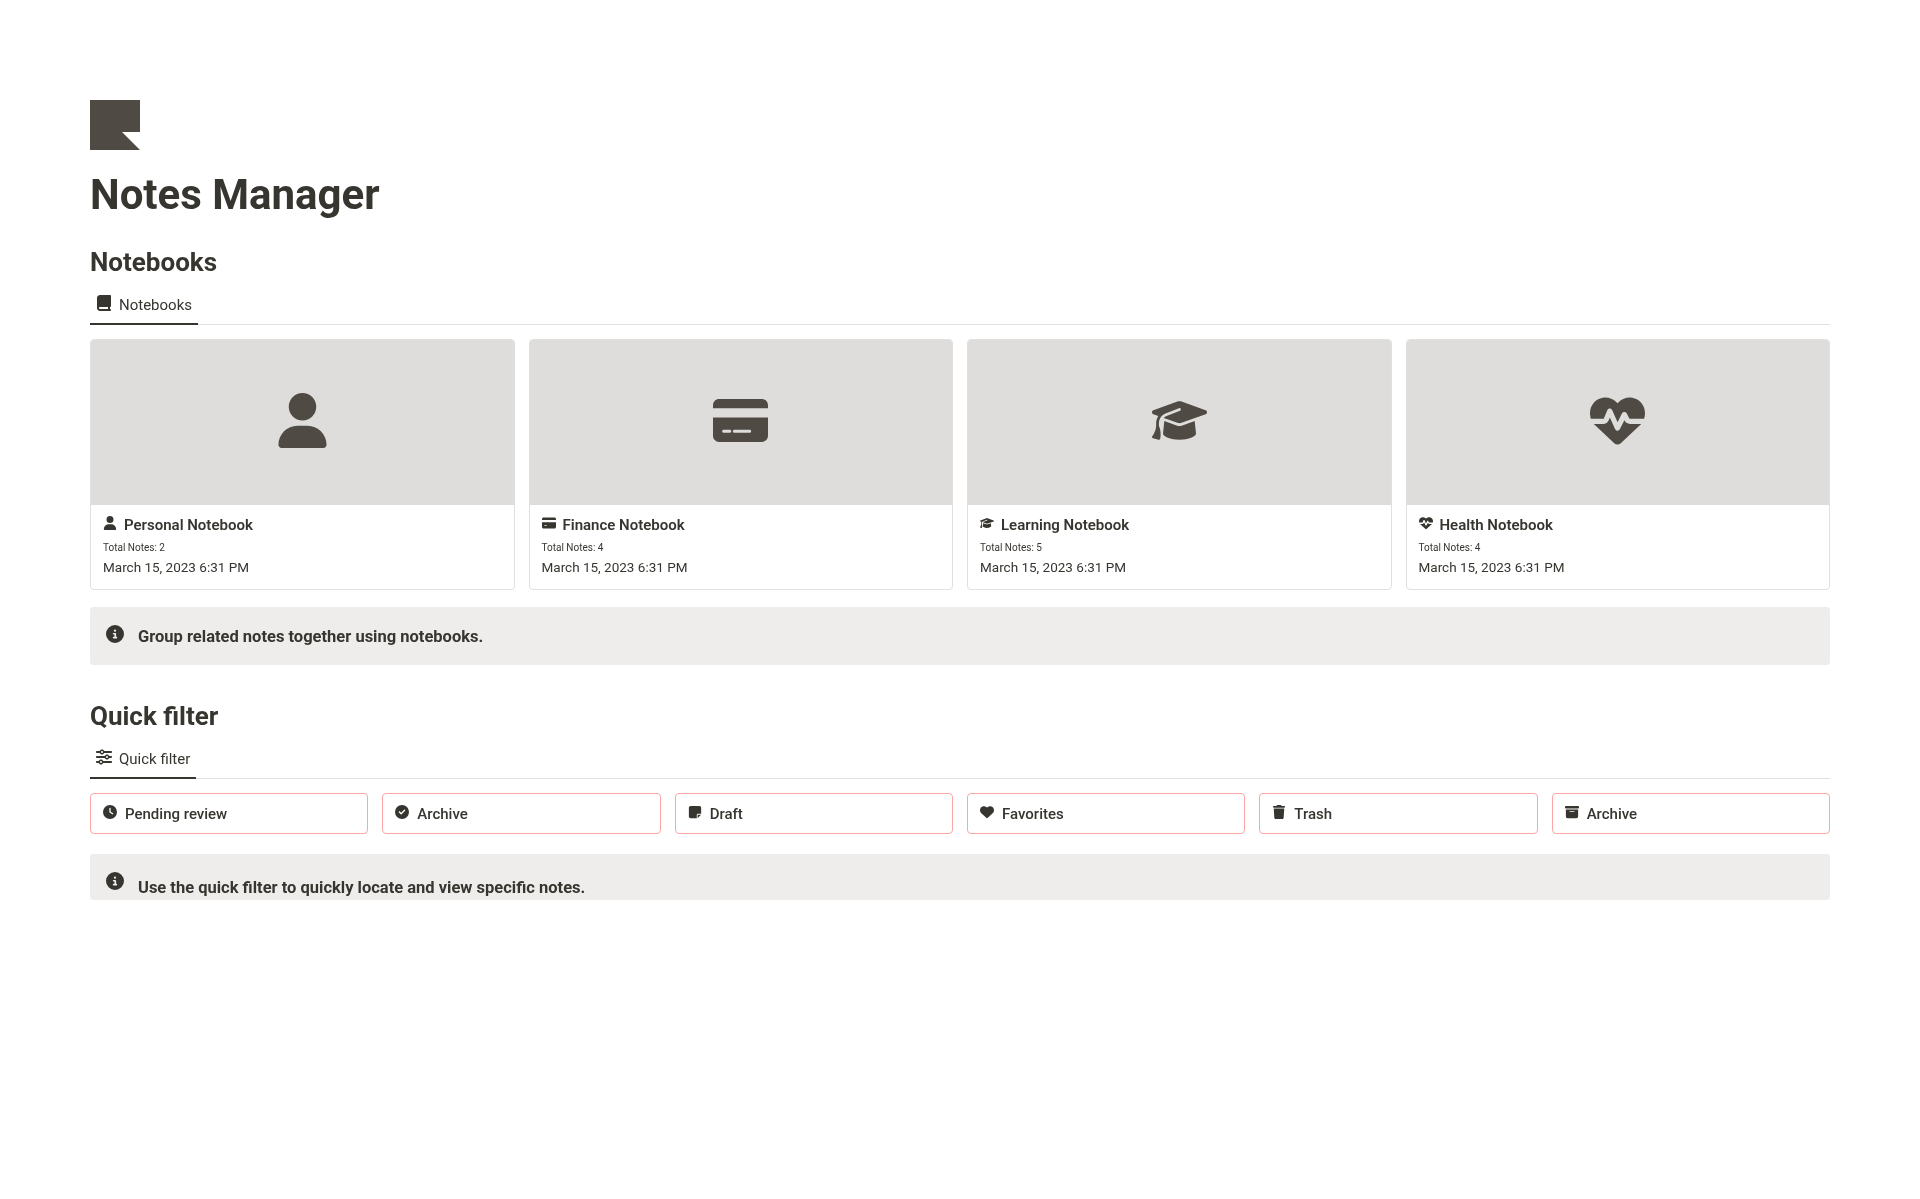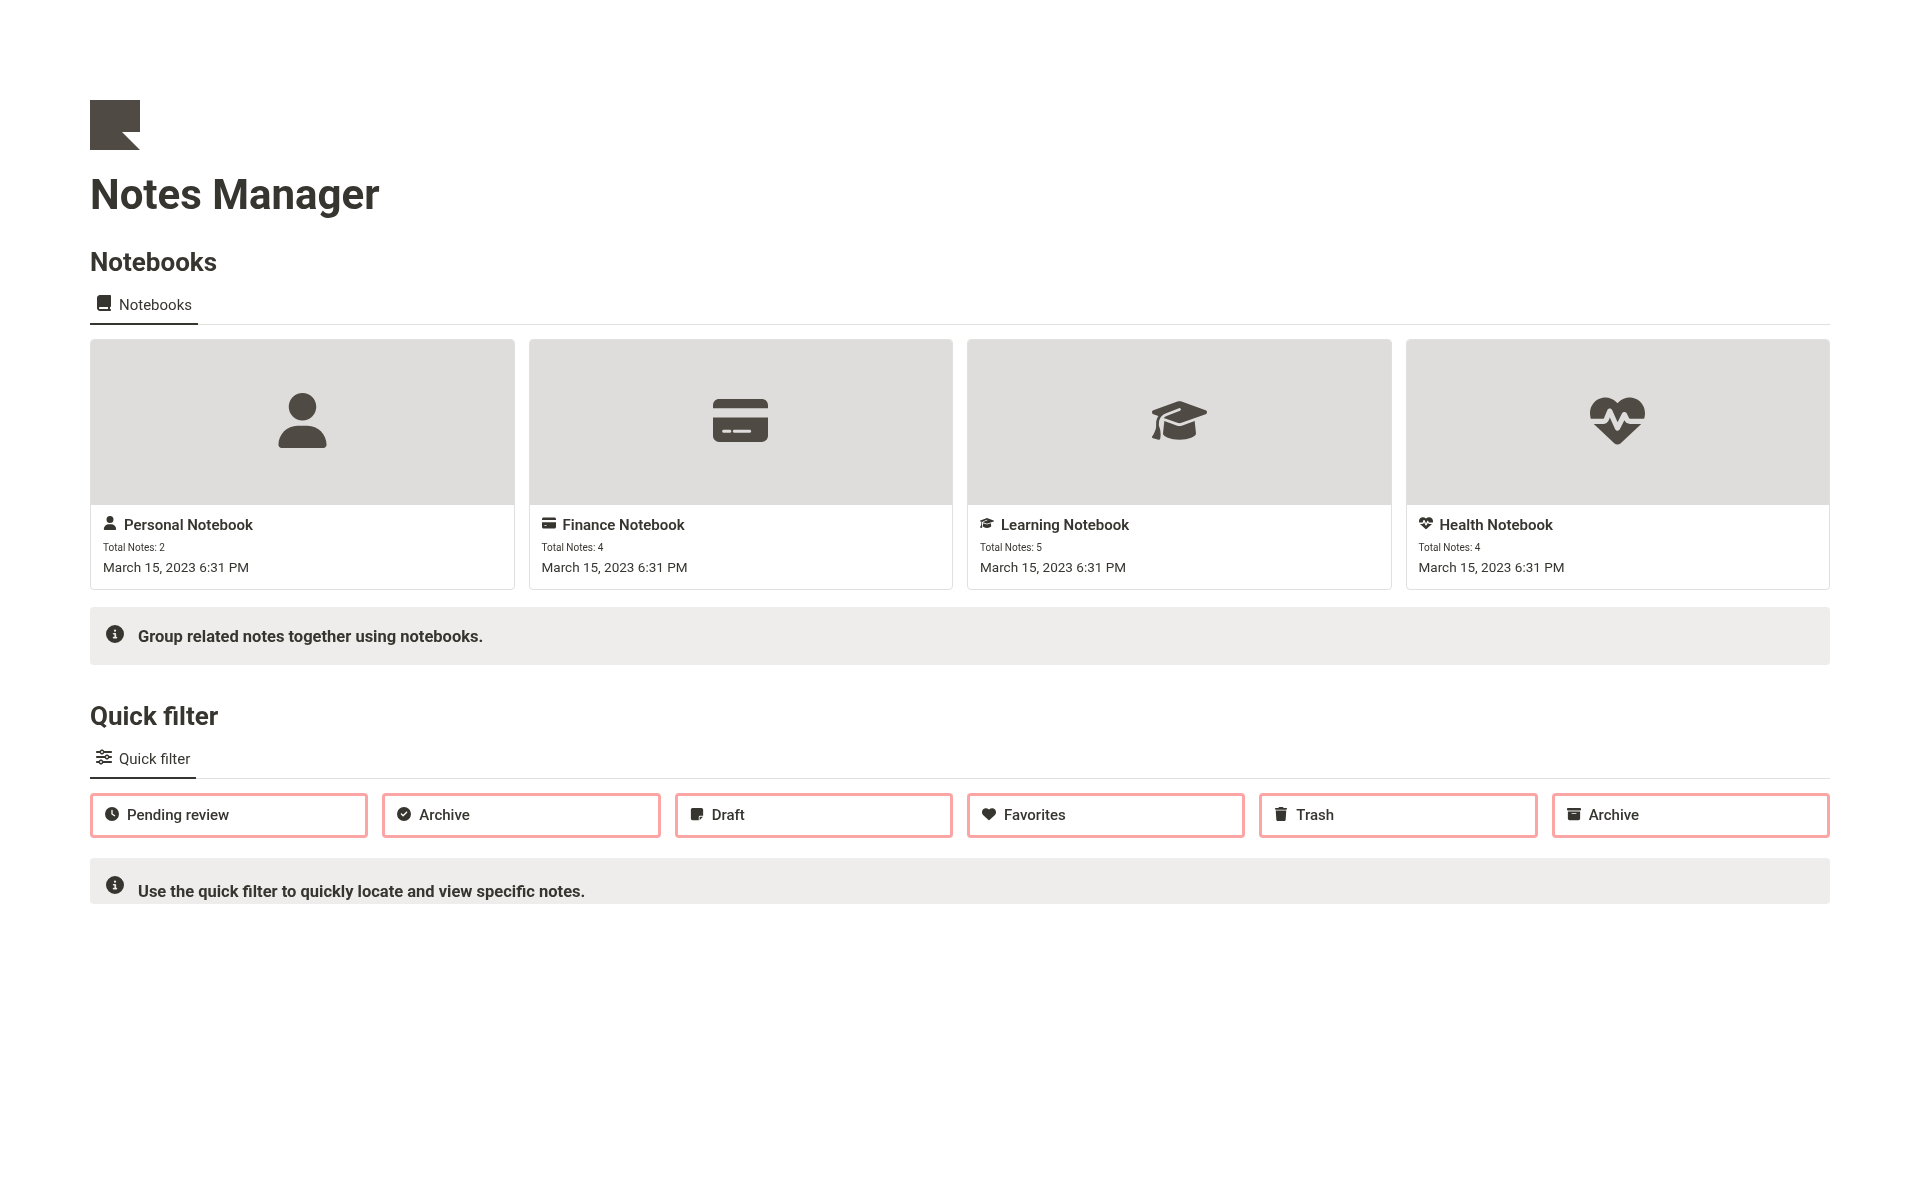--- a/index.html
+++ b/index.html
@@ -124,25 +124,25 @@
     .info-banner svg { width: 18px; height: 18px; fill: #37352f; flex-shrink: 0; }
     .info-text { font-size: 16.5px; font-weight: 700; color: #37352f; }
     .filter-cards {
       display: grid;
       grid-template-columns: repeat(6, 1fr);
       gap: 14px;
       margin-top: 14px;
       margin-bottom: 20px;
     }
     .filter-card {
-      border: 3px solid #fca5a5;
+      border: 1px solid #fca5a5;
       border-radius: 4px;
       padding: 10px 12px;
       display: flex;
-      align-items: flex-start;
+      align-items: center;
       gap: 8px;
       cursor: pointer;
       background: #fff;
     }
     .filter-card svg { width: 14px; height: 14px; fill: #37352f; flex-shrink: 0; }
     .filter-label { font-size: 15px; font-weight: 500; color: #37352f; }
     .info-banner-partial {
       background: #eeedeb;
       border-radius: 4px;
       padding: 18px 26px 6px 16px;

